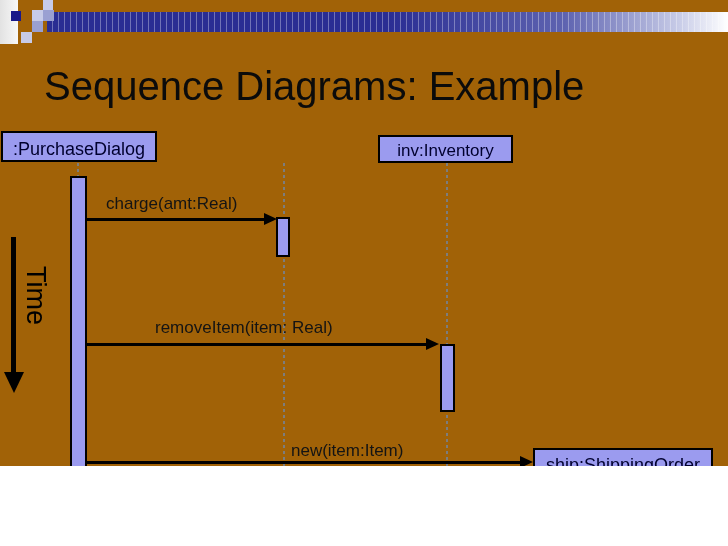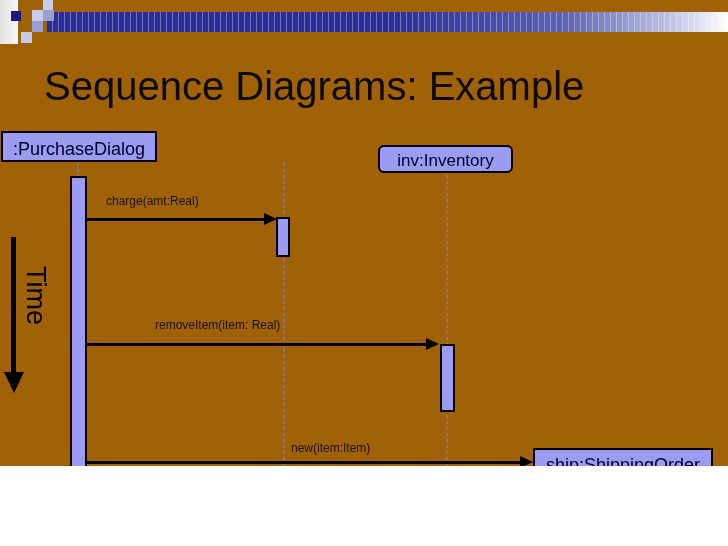--- a/index.html
+++ b/index.html
@@ -42,28 +42,28 @@
   
   .abar{position:absolute;background:#9b9bef;border:2px solid #000;}
   .ab-pd{left:70px;top:176px;width:13px;height:331px;}
   .ab-ca{left:276px;top:217px;width:10px;height:36px;}
   .ab-inv{left:440px;top:344px;width:11px;height:64px;}
   
   .obox{position:absolute;background:#9b9bef;border:2px solid #000;color:#00002e;
     display:flex;align-items:flex-end;justify-content:center;font-size:17px;white-space:nowrap;}
   .ob-pd{left:1px;top:131px;width:152px;height:27px;font-size:18px;}
   .ob-ca{left:197px;top:135px;width:156px;height:24px;}
-  .ob-inv{left:378px;top:145px;width:131px;height:24px;border-radius:6px;}
+  .ob-inv{left:378px;top:135px;width:131px;height:24px;}
   .ob-ship{left:533px;top:448px;width:176px;height:26px;font-size:18px;}
   
   .mline{position:absolute;height:3px;background:#000;}
   .mhead{position:absolute;width:0;height:0;
     border-top:6px solid transparent;border-bottom:6px solid transparent;
     border-left:13px solid #000;}
-  .mlabel{position:absolute;font-size:12px;color:#141414;white-space:nowrap;}
+  .mlabel{position:absolute;font-size:17px;color:#141414;white-space:nowrap;}
   .ml-1{left:87px;top:218px;width:179px;} .mh-1{left:264px;top:213px;} .lb-1{left:106px;top:194px;}
   .ml-2{left:87px;top:343px;width:341px;} .mh-2{left:426px;top:338px;} .lb-2{left:155px;top:318px;}
   .ml-3{left:87px;top:461px;width:433px;} .mh-3{left:520px;top:456px;} .lb-3{left:291px;top:441px;text-align:right;}
 </style>
 </head>
 <body>
 
 <div id="slide">
 
   <div class="gray-strip"></div>

